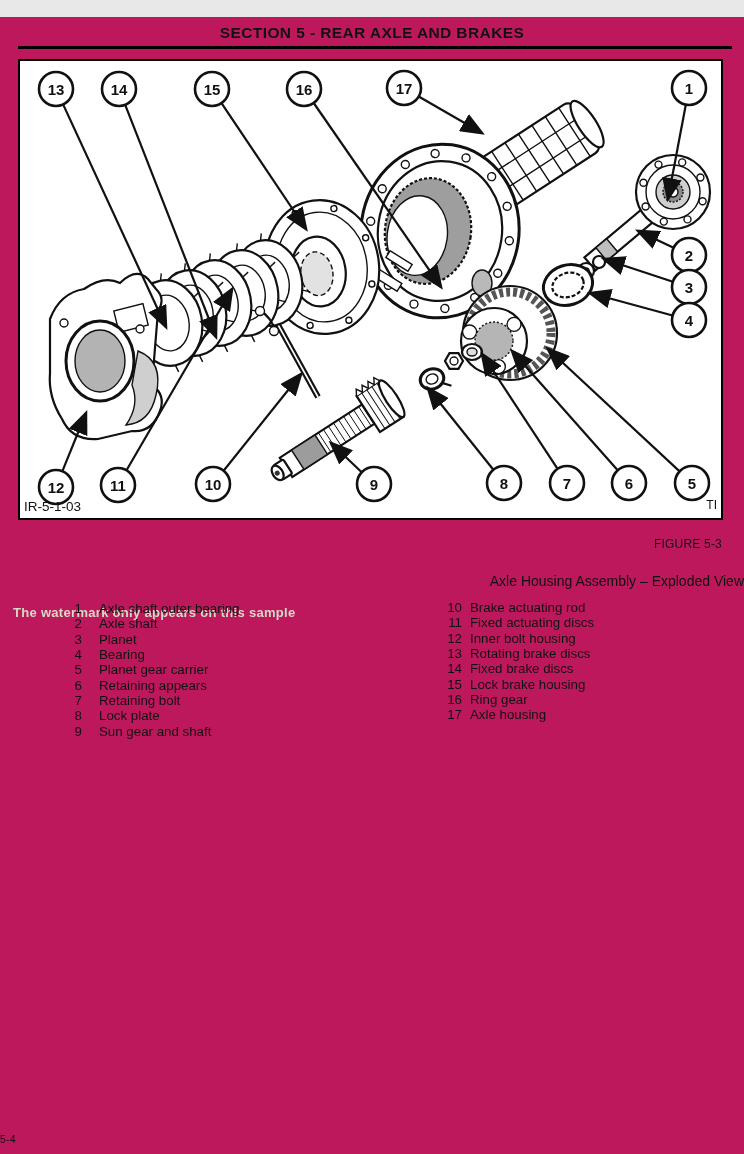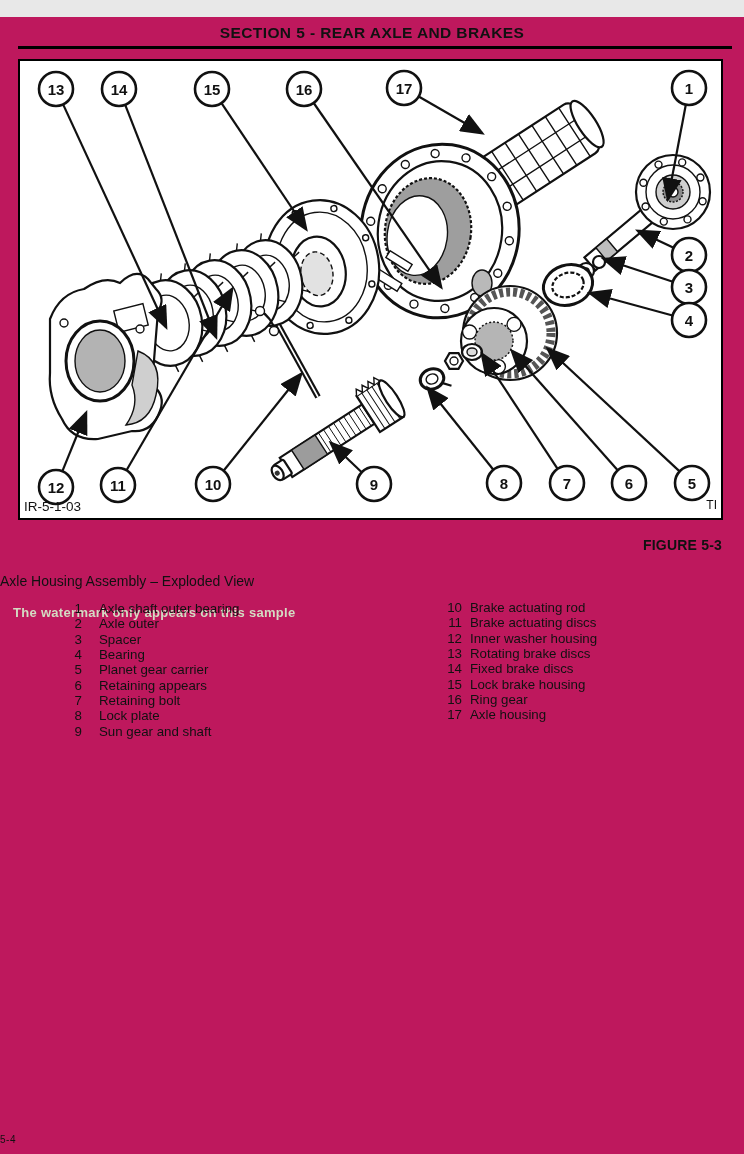--- a/index.html
+++ b/index.html
@@ -12,25 +12,25 @@
     position:absolute;top:7px;left:0;width:100%;text-align:center;
     font-size:15.5px;font-weight:700;letter-spacing:.4px;z-index:2;
   }
   .header-rule{position:absolute;top:29px;left:18px;right:12px;height:2.5px;background:#000;z-index:2;}
   .figure-box{
     position:absolute;left:18px;top:42px;width:701px;height:457px;
     border:2.5px solid #000;background:#fff;z-index:2;
   }
   .figure-box svg{display:block;}
   .figure-label{
-    position:absolute;top:520px;right:22px;font-size:14px;font-weight:700;
+    position:absolute;top:520px;right:22px;font-size:12px;font-weight:400;
     letter-spacing:.2px;z-index:2;
   }
   .figure-caption{
-    position:absolute;top:556px;left:0;width:100%;text-align:left;
+    position:absolute;top:556px;left:0;width:100%;text-align:right;
     font-size:14px;font-weight:500;z-index:2;
   }
   .watermark-line1{
     position:absolute;top:541px;left:12px;font-size:35px;font-weight:400;
     letter-spacing:.5px;z-index:1;user-select:none;
   }
   .watermark-line2{
     position:absolute;top:588px;left:13px;font-size:13px;font-weight:600;
     letter-spacing:.3px;z-index:1;user-select:none;
   }
@@ -312,25 +312,25 @@
 
   <div class="figure-caption">Axle Housing Assembly – Exploded View</div>
 
   <div class="parts-col col-left">
     <div class="row">
         <span class="num">1</span>
         <span class="lbl">Axle shaft outer bearing</span>
       </div>
     <div class="row">
         <span class="num">2</span>
-        <span class="lbl">Axle outer</span>
+        <span class="lbl">Axle shaft</span>
       </div>
     <div class="row">
         <span class="num">3</span>
-        <span class="lbl">Spacer</span>
+        <span class="lbl">Planet</span>
       </div>
     <div class="row">
         <span class="num">4</span>
         <span class="lbl">Bearing</span>
       </div>
     <div class="row">
         <span class="num">5</span>
         <span class="lbl">Planet gear carrier</span>
       </div>
     <div class="row">
@@ -351,25 +351,25 @@
       </div>
   </div>
 
   <div class="parts-col col-right">
     <div class="row">
         <span class="num">10</span>
         <span class="lbl">Brake actuating rod</span>
       </div>
     <div class="row">
         <span class="num">11</span>
-        <span class="lbl">Brake actuating discs</span>
+        <span class="lbl">Fixed actuating discs</span>
       </div>
     <div class="row">
         <span class="num">12</span>
-        <span class="lbl">Inner washer housing</span>
+        <span class="lbl">Inner bolt housing</span>
       </div>
     <div class="row">
         <span class="num">13</span>
         <span class="lbl">Rotating brake discs</span>
       </div>
     <div class="row">
         <span class="num">14</span>
         <span class="lbl">Fixed brake discs</span>
       </div>
     <div class="row">

